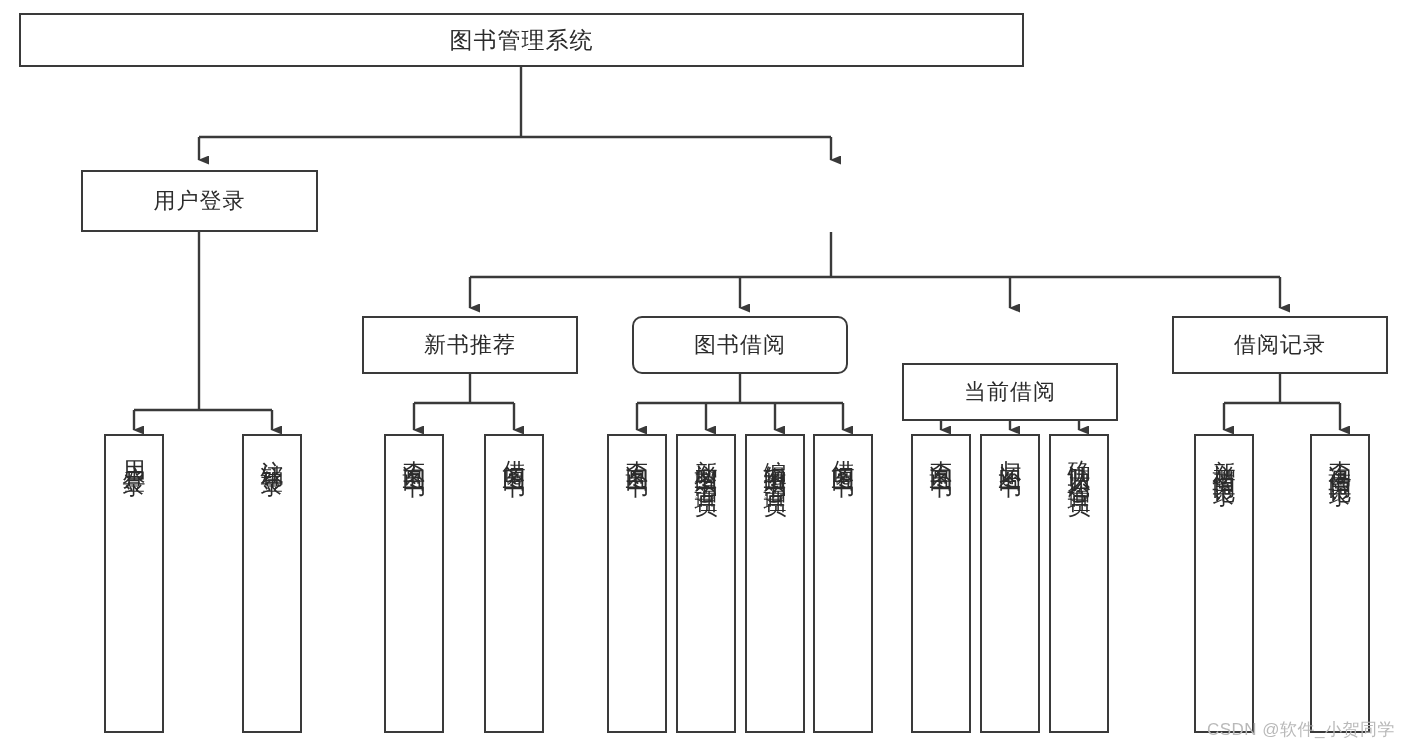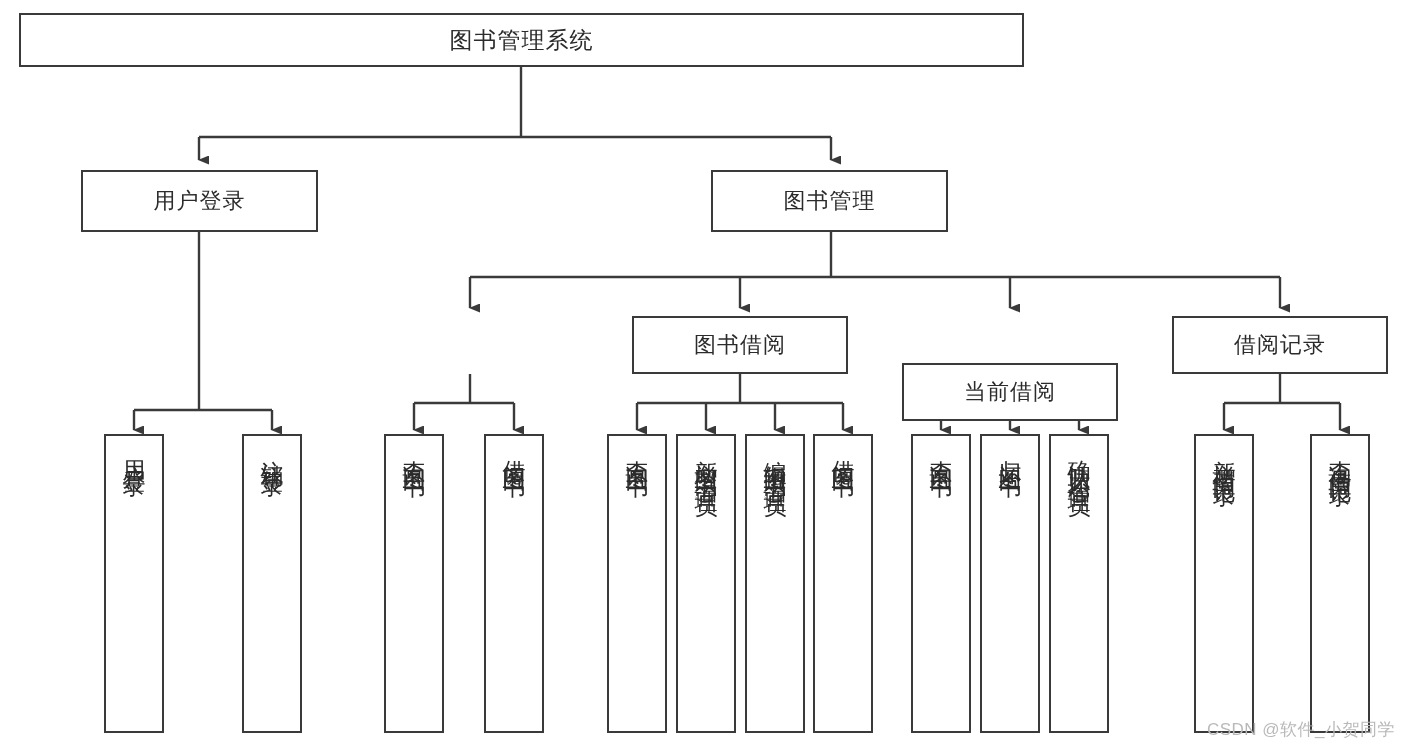--- a/index.html
+++ b/index.html
@@ -127,26 +127,26 @@
   </svg>
 
   <div class="node h title" style="left:19px;top:13px;width:1005px;height:54px;">
     <span class="lbl">图书管理系统</span>
   </div>
 
   <div class="node h" style="left:81px;top:170px;width:237px;height:62px;">
     <span class="lbl">用户登录</span>
   </div>
 
-  <div class="node h" style="left:711px;top:170px;width:237px;height:62px;">
-    <span class="lbl">图书管理</span>
-  </div>
-
-
-  <div class="node h" style="left:632px;top:316px;width:216px;height:58px;">
+
+  <div class="node h" style="left:362px;top:316px;width:216px;height:58px;">
+    <span class="lbl">新书推荐</span>
+  </div>
+
+  <div class="node h" style="left:632px;top:316px;width:216px;height:58px;border-radius:10px;">
     <span class="lbl">图书借阅</span>
   </div>
 
   <div class="node h" style="left:902px;top:316px;width:216px;height:58px;margin-top:47px;">
     <span class="lbl">当前借阅</span>
   </div>
 
   <div class="node h" style="left:1172px;top:316px;width:216px;height:58px;">
     <span class="lbl">借阅记录</span>
   </div>

